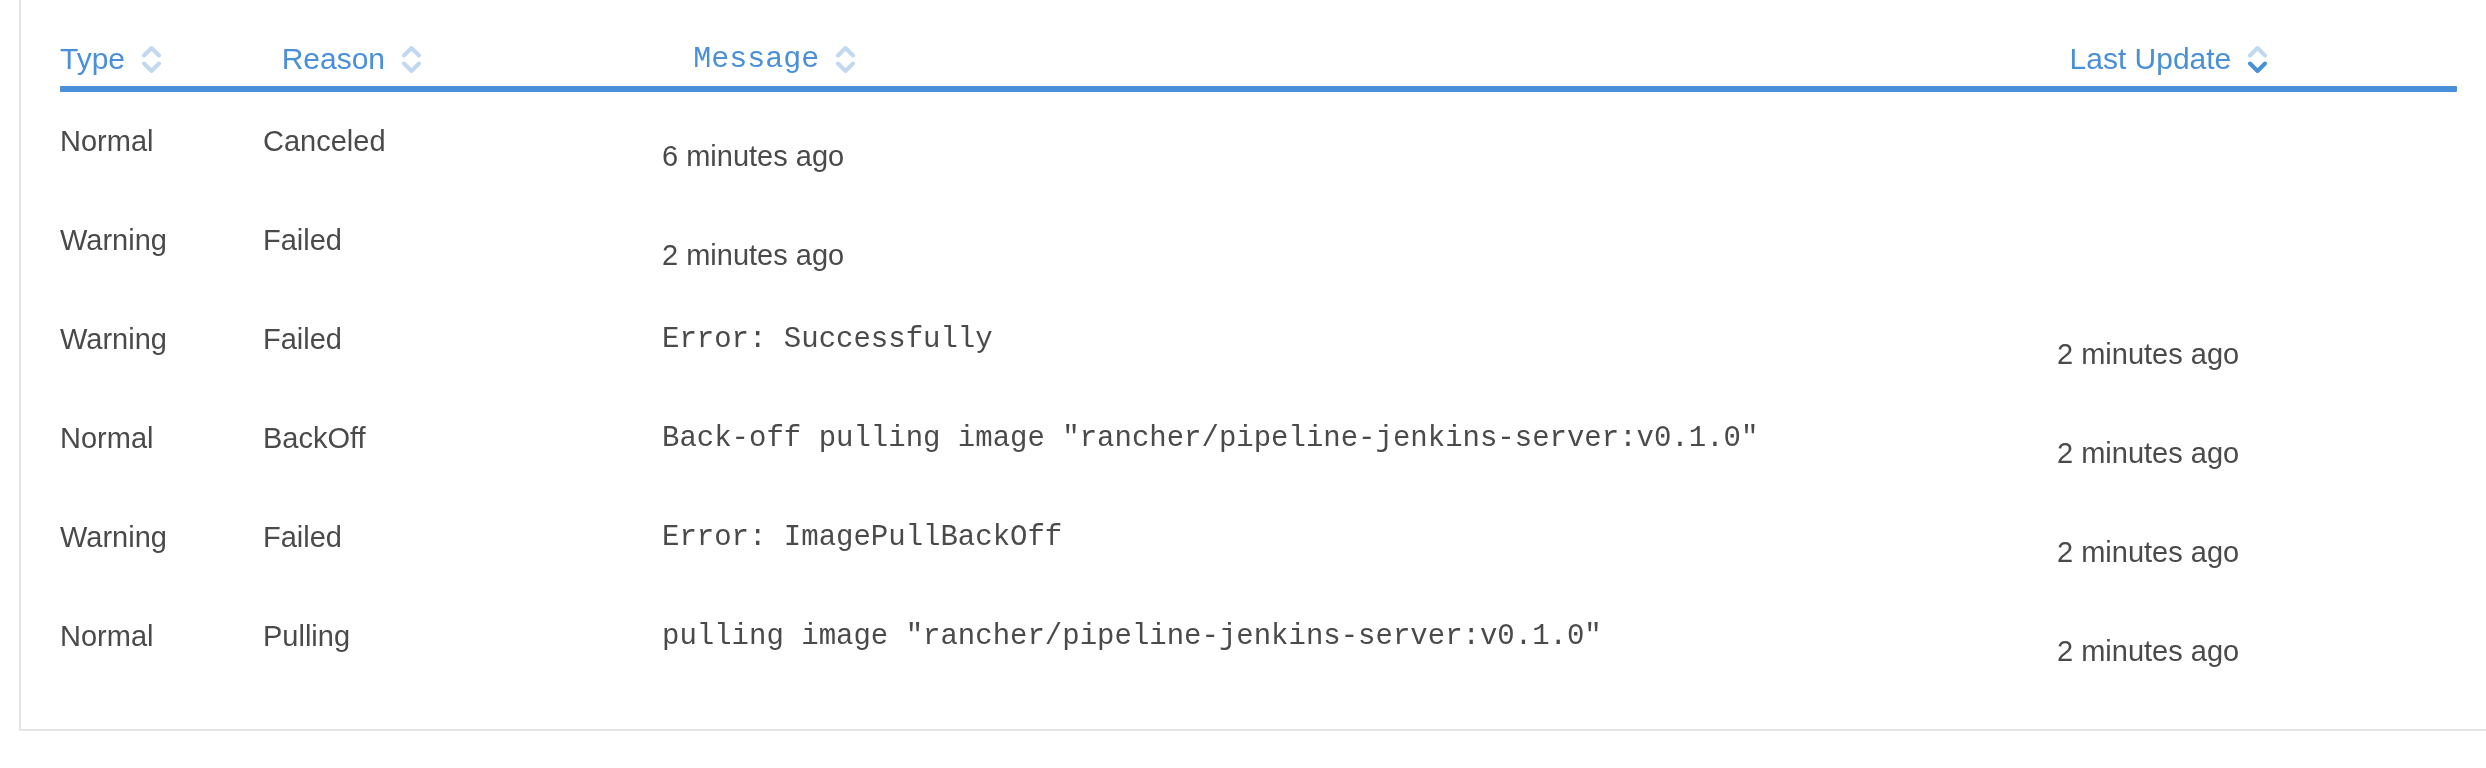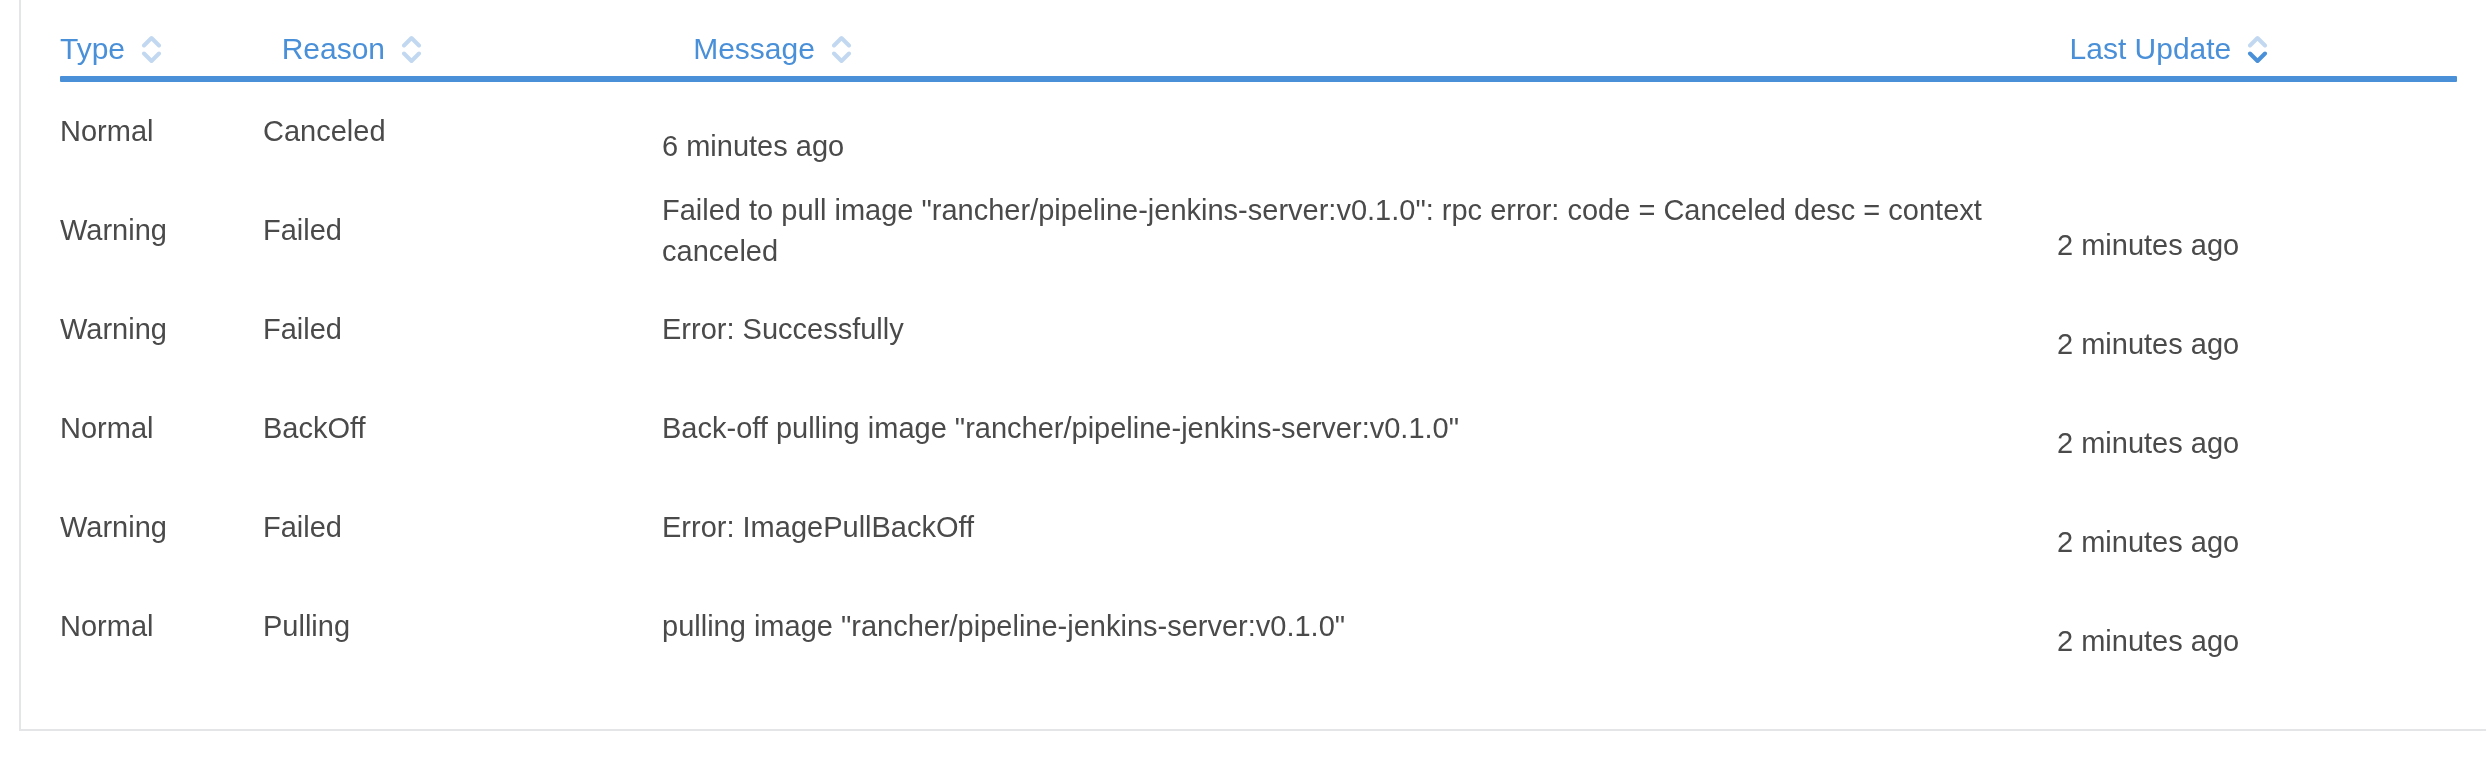--- a/index.html
+++ b/index.html
@@ -48,21 +48,21 @@
 
   .table-wrap {
     position: absolute;
     left: 60px;
     top: 0;
     width: 2397px;
   }
 
   .thead {
     display: flex;
-    height: 76px;
+    height: 86px;
     align-items: flex-end;
     gap: 25px;
   }
   .th {
     display: flex;
     align-items: center;
     padding-bottom: 10px;
     box-sizing: border-box;
     color: #4a90d9;
     font-size: 30px;
@@ -71,21 +71,21 @@
   }
   .underline {
     height: 6px;
     width: 100%;
     background: #4a90d9;
     border-radius: 1px;
   }
 
   .col-type    { width: 203px; }
   .col-reason  { width: 399px; }
-  .col-message { width: 1395px; }
+  .col-message { width: 1395px; font-family: Liberation Mono, monospace; }
   .col-update  { width: 400px; margin-top: 29px; }
 
   .sort-icon {
     display: inline-flex;
     flex-direction: column;
     margin-left: 16px;
     gap: 3px;
     line-height: 0;
   }
   .chev { color: #c2d8f1; }
@@ -168,21 +168,20 @@
   <div class="tbody" id="tbody">
   <div class="row">
     <div class="cell col-type cell-type">Normal</div>
     <div class="cell col-reason cell-reason">Canceled</div>
     <div class="cell col-update cell-update">6 minutes ago</div>
   </div>
 
   <div class="row">
     <div class="cell col-type cell-type">Warning</div>
     <div class="cell col-reason cell-reason">Failed</div>
-    <div class="cell col-message cell-message">Failed to pull image "rancher/pipeline-jenkins-server:v0.1.0": rpc error: code = Canceled desc = context canceled</div>
     <div class="cell col-update cell-update">2 minutes ago</div>
   </div>
 
   <div class="row">
     <div class="cell col-type cell-type">Warning</div>
     <div class="cell col-reason cell-reason">Failed</div>
     <div class="cell col-message cell-message">Error: Successfully</div>
     <div class="cell col-update cell-update">2 minutes ago</div>
   </div>
 

